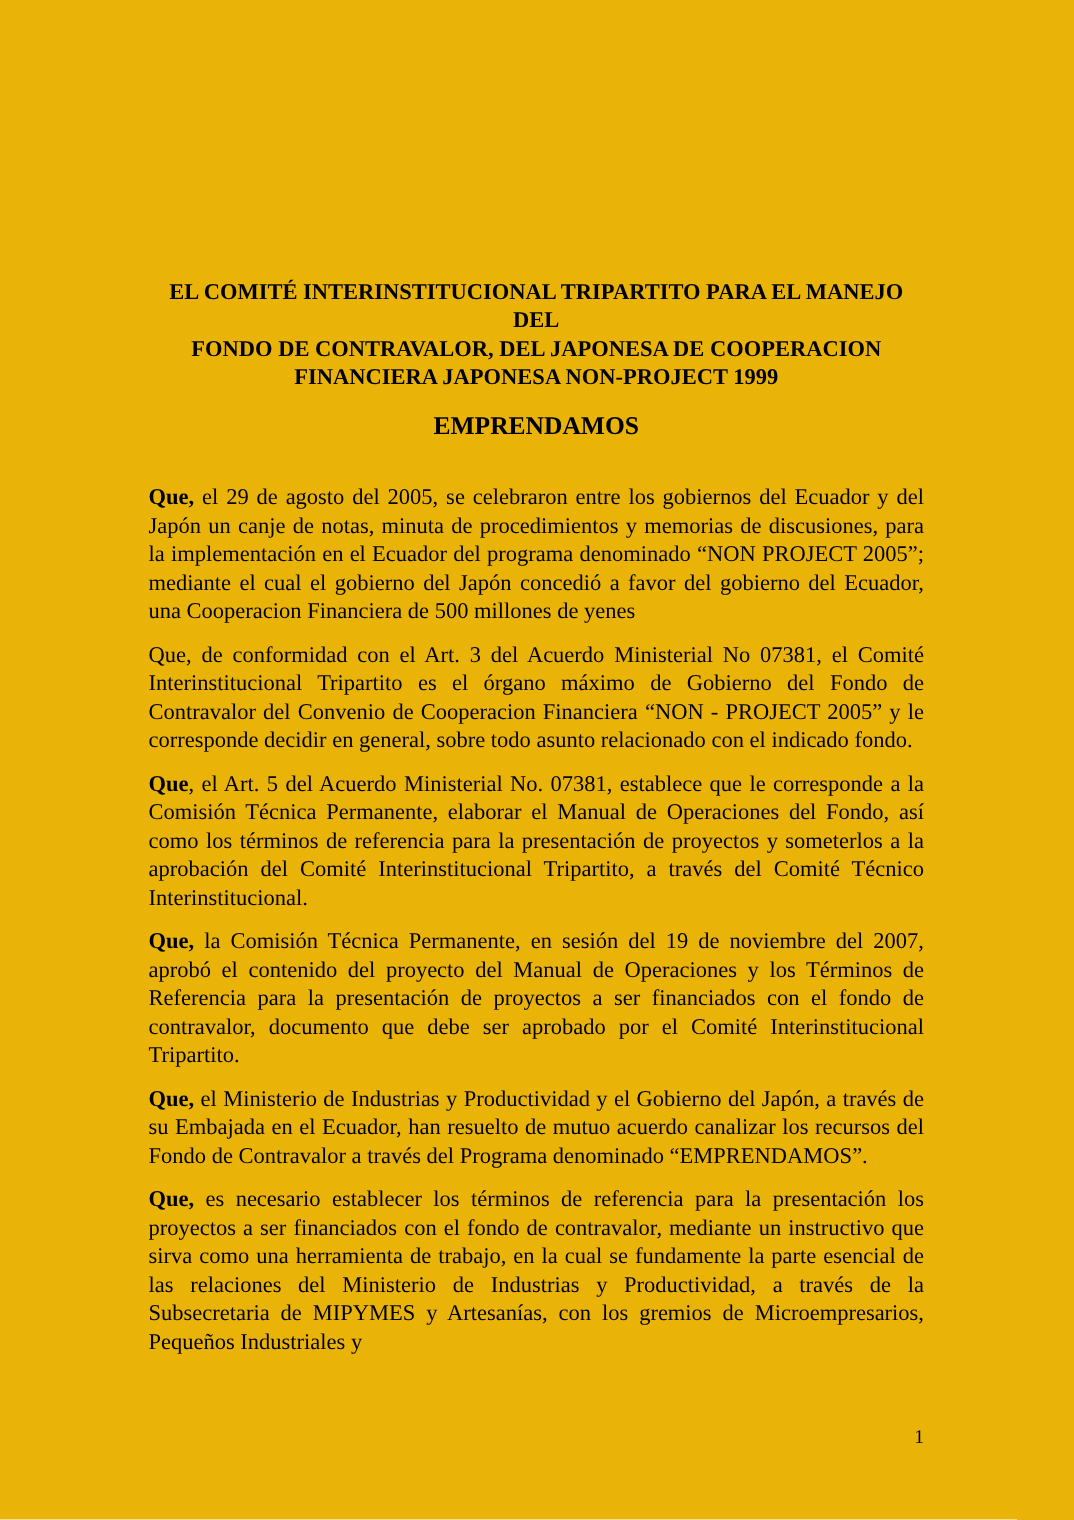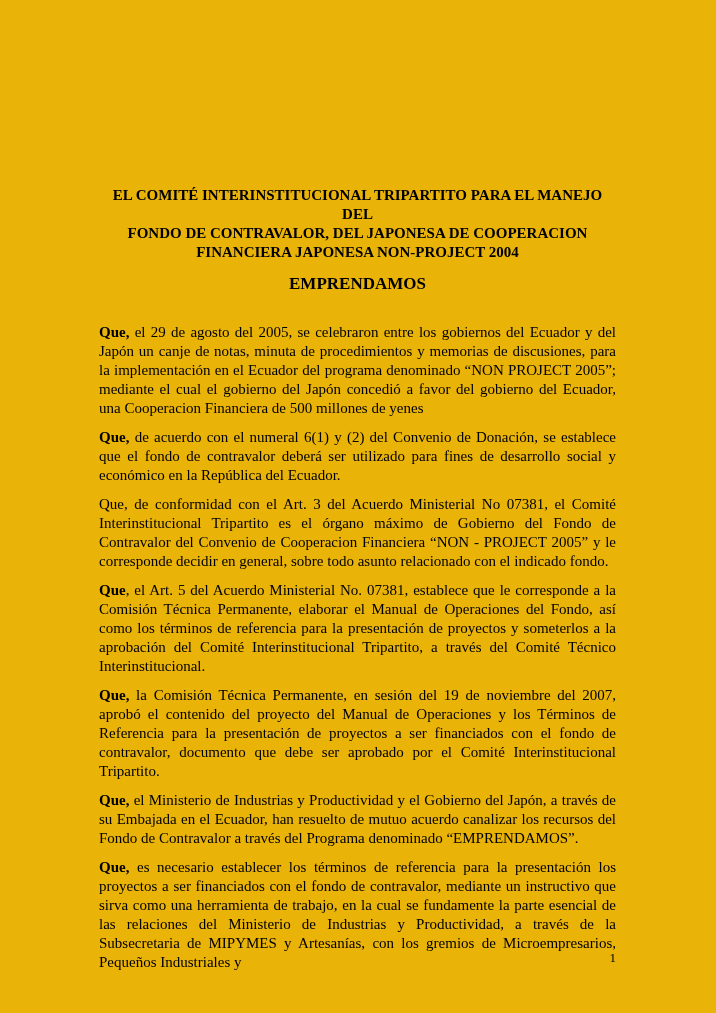--- a/index.html
+++ b/index.html
@@ -60,30 +60,29 @@
 </style>
 </head>
 <body>
 
 <div class="page">
   <div class="content">
 
     <div class="doc-title">
       <div>EL COMITÉ INTERINSTITUCIONAL TRIPARTITO PARA EL MANEJO DEL</div>
       <div>FONDO DE CONTRAVALOR, DEL JAPONESA DE COOPERACION</div>
-      <div>FINANCIERA JAPONESA NON-PROJECT 2004</div>
+      <div>FINANCIERA JAPONESA NON-PROJECT 1999</div>
     </div>
 
     <div class="section-heading">EMPRENDAMOS</div>
 
     <div class="paragraphs">
 
       <p class="para"><span class="lead">Que,</span><span> el 29 de agosto del 2005, se celebraron entre los gobiernos del Ecuador y del Japón un canje de notas, minuta de procedimientos y memorias de discusiones, para la implementación en el Ecuador del programa denominado “NON PROJECT 2005”; mediante el cual el  gobierno del Japón concedió  a favor del gobierno del Ecuador, una Cooperacion Financiera  de 500 millones de yenes</span></p>
 
-      <p class="para"><span class="lead">Que,</span><span> de acuerdo con el numeral 6(1) y (2) del Convenio de Donación, se establece que el fondo de contravalor deberá ser utilizado para fines de desarrollo social y económico en la República del Ecuador.</span></p>
 
       <p class="para"><span class="lead-regular">Que,</span><span> de conformidad con el Art. 3 del Acuerdo Ministerial No 07381, el Comité Interinstitucional Tripartito es el órgano máximo de Gobierno del Fondo de Contravalor del Convenio de Cooperacion Financiera “NON -  PROJECT  2005” y le corresponde decidir en general, sobre todo asunto relacionado con el indicado fondo.</span></p>
 
       <p class="para"><span class="lead">Que</span><span>, el Art. 5 del Acuerdo Ministerial No. 07381, establece que le corresponde a la Comisión Técnica Permanente, elaborar el Manual de Operaciones del Fondo, así como los términos de referencia para la presentación de proyectos y someterlos a la aprobación del Comité Interinstitucional Tripartito, a través del Comité Técnico Interinstitucional.</span></p>
 
       <p class="para"><span class="lead">Que,</span><span> la Comisión Técnica Permanente, en sesión del 19 de noviembre del 2007,  aprobó el contenido del proyecto del  Manual de Operaciones  y los Términos de Referencia para la presentación de proyectos a ser financiados con el fondo de contravalor, documento que debe ser aprobado por el Comité Interinstitucional Tripartito.</span></p>
 
       <p class="para"><span class="lead">Que,</span><span> el Ministerio de Industrias y Productividad y el Gobierno del Japón, a través de su Embajada en el Ecuador, han resuelto de mutuo acuerdo canalizar los recursos del Fondo de  Contravalor a través del Programa denominado “EMPRENDAMOS”.</span></p>
 
       <p class="para"><span class="lead">Que,</span><span> es necesario establecer  los términos de referencia para la presentación los proyectos a ser financiados con el fondo de contravalor, mediante un instructivo que sirva como una herramienta de trabajo, en la cual se fundamente la parte esencial de las relaciones del Ministerio de Industrias y Productividad, a través de la Subsecretaria de MIPYMES y Artesanías, con los gremios de Microempresarios, Pequeños Industriales y</span></p>

